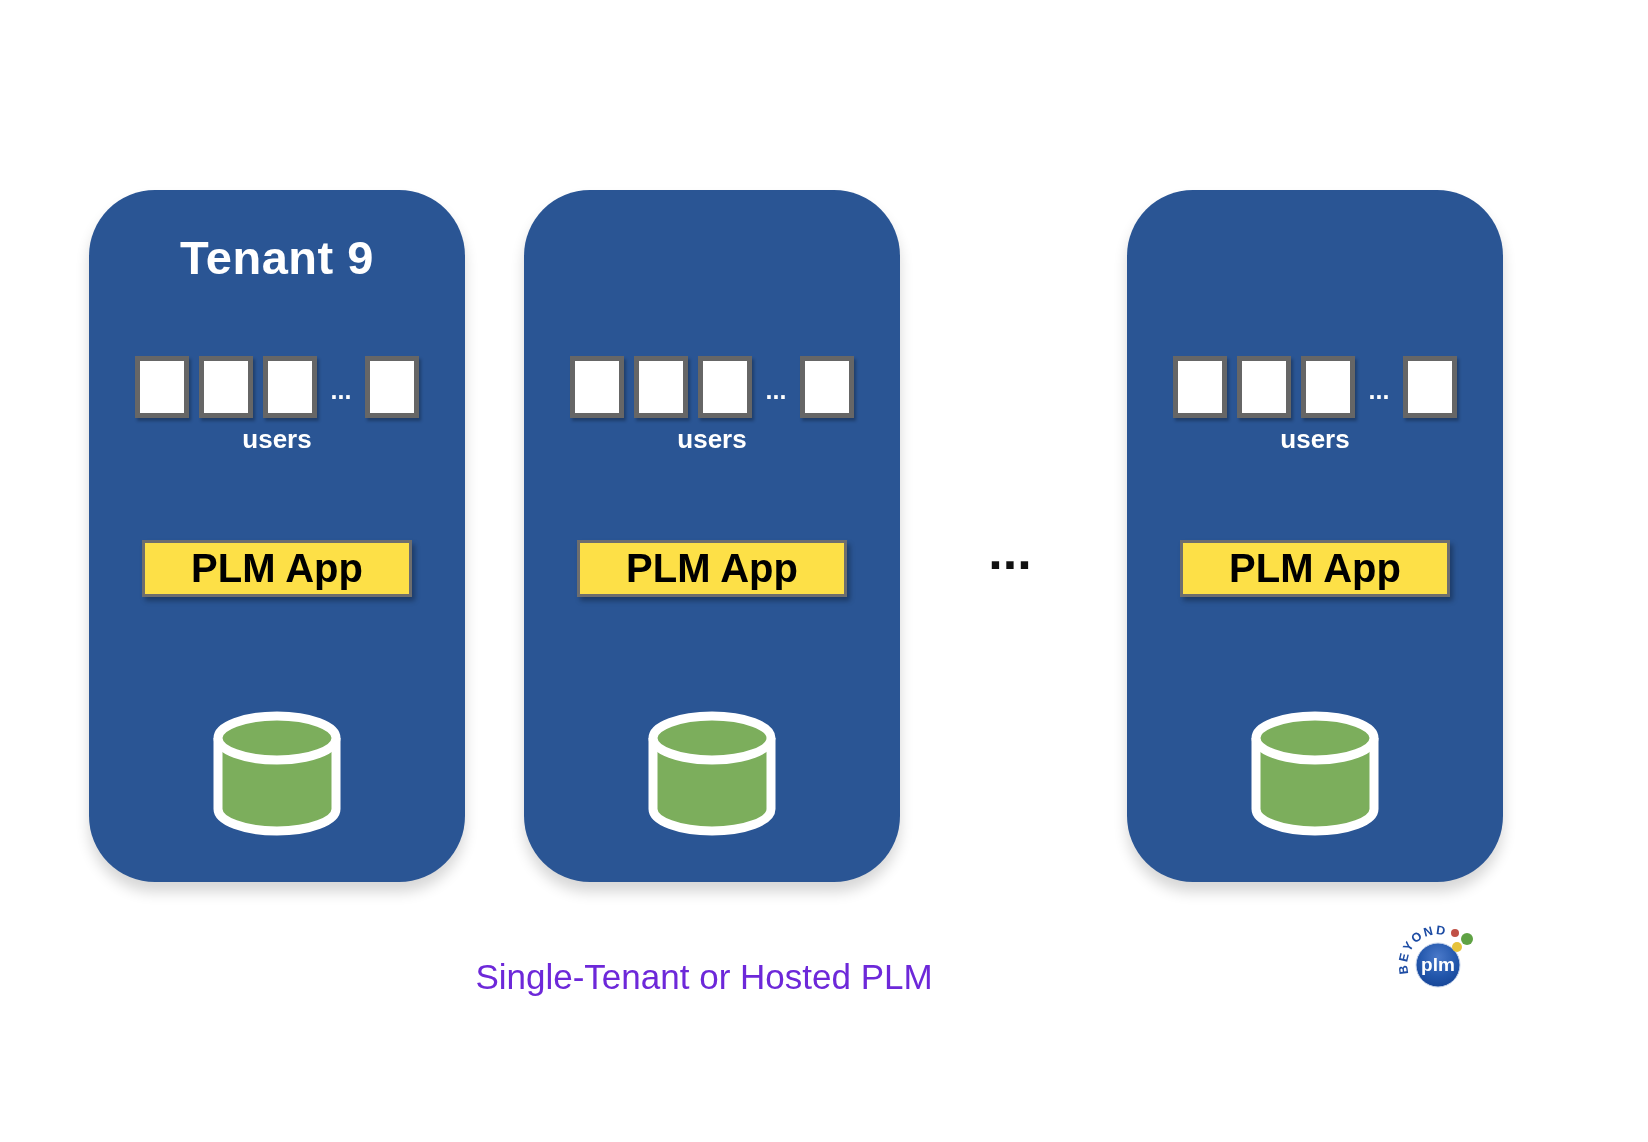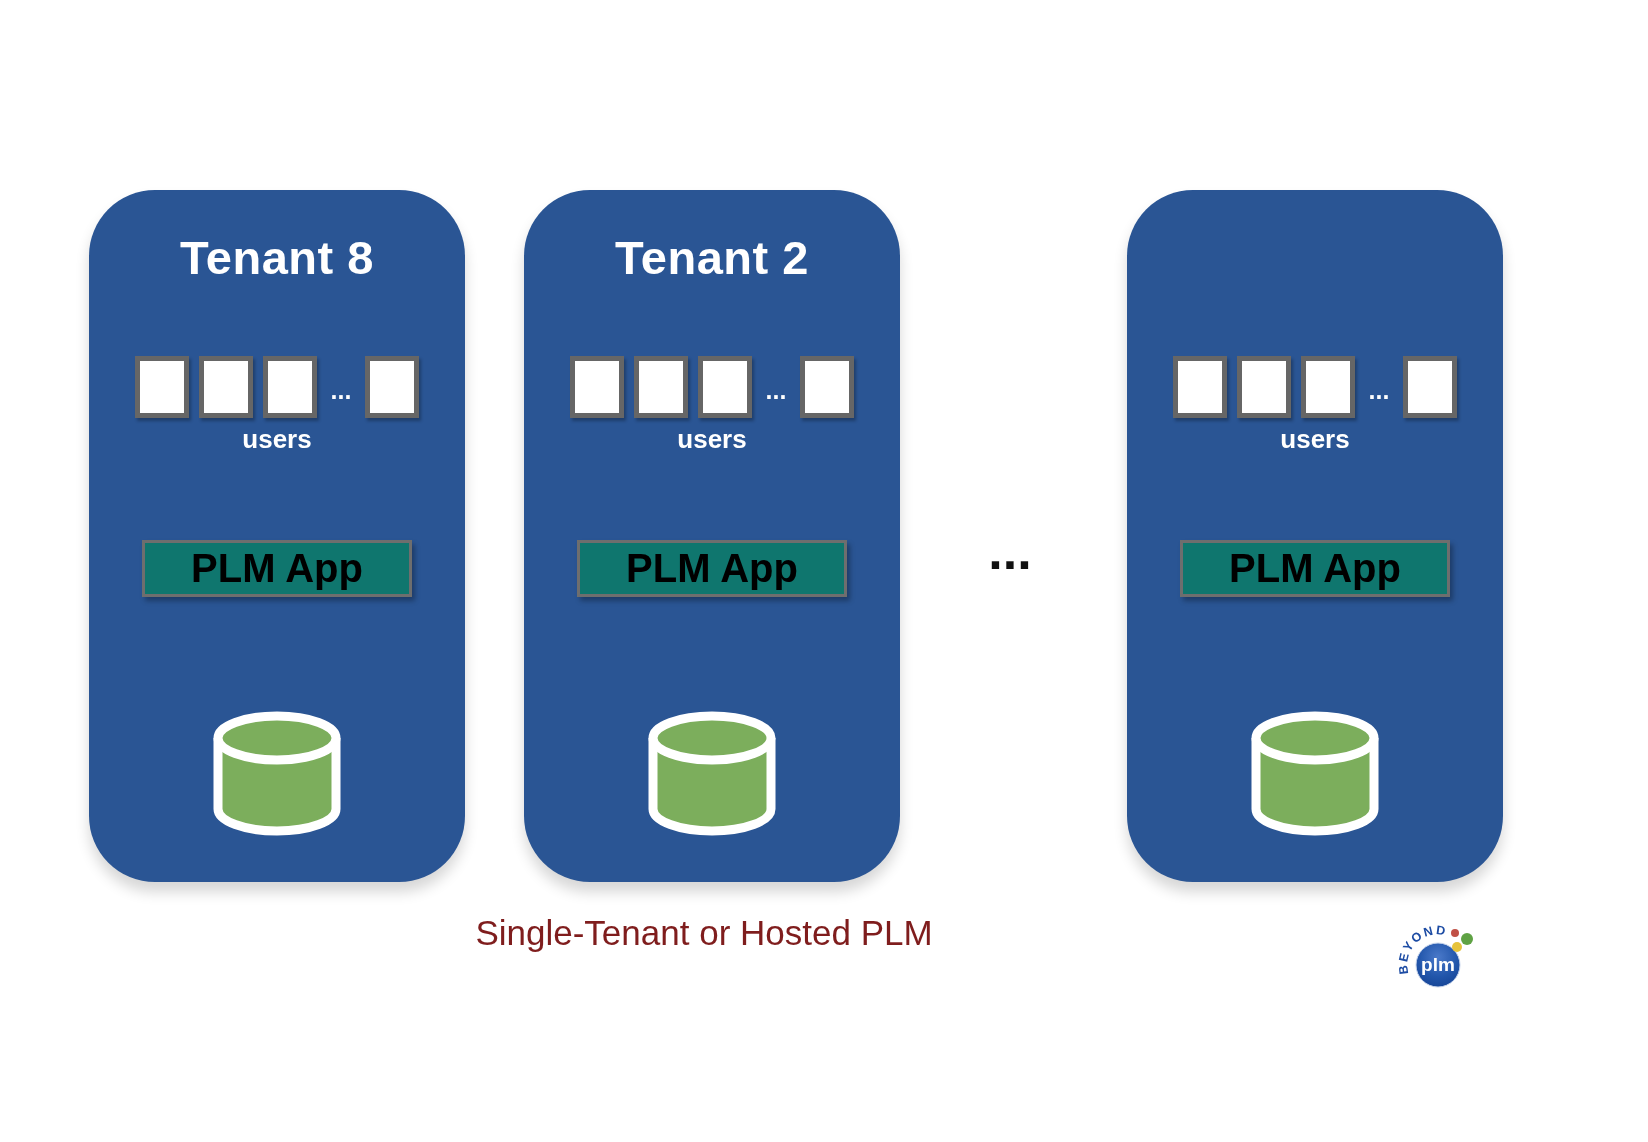--- a/index.html
+++ b/index.html
@@ -31,61 +31,60 @@
     color:#ffffff;font-size:25px;font-weight:bold;margin:0 4px;
     transform:translateY(3px);
   }
   .users-label{
     position:absolute;top:234px;left:0;width:100%;text-align:center;
     color:#ffffff;font-size:26px;font-weight:bold;
   }
   .app-box{
     position:absolute;top:350px;left:50%;transform:translateX(-50%);
     width:270px;height:57px;box-sizing:border-box;
-    background:#0f766e;border:3px solid #6E6E6E;
+    background:#fde047;border:3px solid #6E6E6E;
     text-align:center;line-height:51px;font-size:40px;font-weight:bold;color:#000000;
     box-shadow:3px 4px 5px rgba(0,0,0,0.30);
   }
   .db{
     position:absolute;top:519px;left:50%;transform:translateX(-50%);
   }
   .sep{
     position:absolute;left:950px;top:521px;width:120px;text-align:center;
     font-size:52px;font-weight:bold;color:#111111;
   }
   .caption{
-    position:absolute;left:354px;top:913px;width:700px;text-align:center;
-    font-size:35px;font-weight:normal;color:#7f1d1d;
+    position:absolute;left:354px;top:957px;width:700px;text-align:center;
+    font-size:35px;font-weight:normal;color:#6d28d9;
   }
   .logo{position:absolute;left:1396px;top:911px;}
 </style>
 </head>
 <body>
 
 <div class="stage">
 
   <div class="card c1">
-    <div class="card-title">Tenant 8</div>
+    <div class="card-title">Tenant 9</div>
     <div class="users-row">
       <span class="usq"></span>
       <span class="usq"></span>
       <span class="usq"></span>
       <span class="udots">...</span>
       <span class="usq"></span>
     </div>
     <div class="users-label">users</div>
     <div class="app-box">PLM App</div>
     <svg class="db" width="140" height="134" viewBox="0 0 140 134" aria-hidden="true">
       <path d="M11,29 V100 a59,22 0 0 0 118,0 V29" fill="#7CAE5C" stroke="#FFFFFF" stroke-width="9"></path>
       <ellipse cx="70" cy="29" rx="59" ry="22" fill="#7CAE5C" stroke="#FFFFFF" stroke-width="9"></ellipse>
     </svg>
   </div>
 
   <div class="card c2">
-    <div class="card-title">Tenant 2</div>
     <div class="users-row">
       <span class="usq"></span>
       <span class="usq"></span>
       <span class="usq"></span>
       <span class="udots">...</span>
       <span class="usq"></span>
     </div>
     <div class="users-label">users</div>
     <div class="app-box">PLM App</div>
     <svg class="db" width="140" height="134" viewBox="0 0 140 134" aria-hidden="true">

